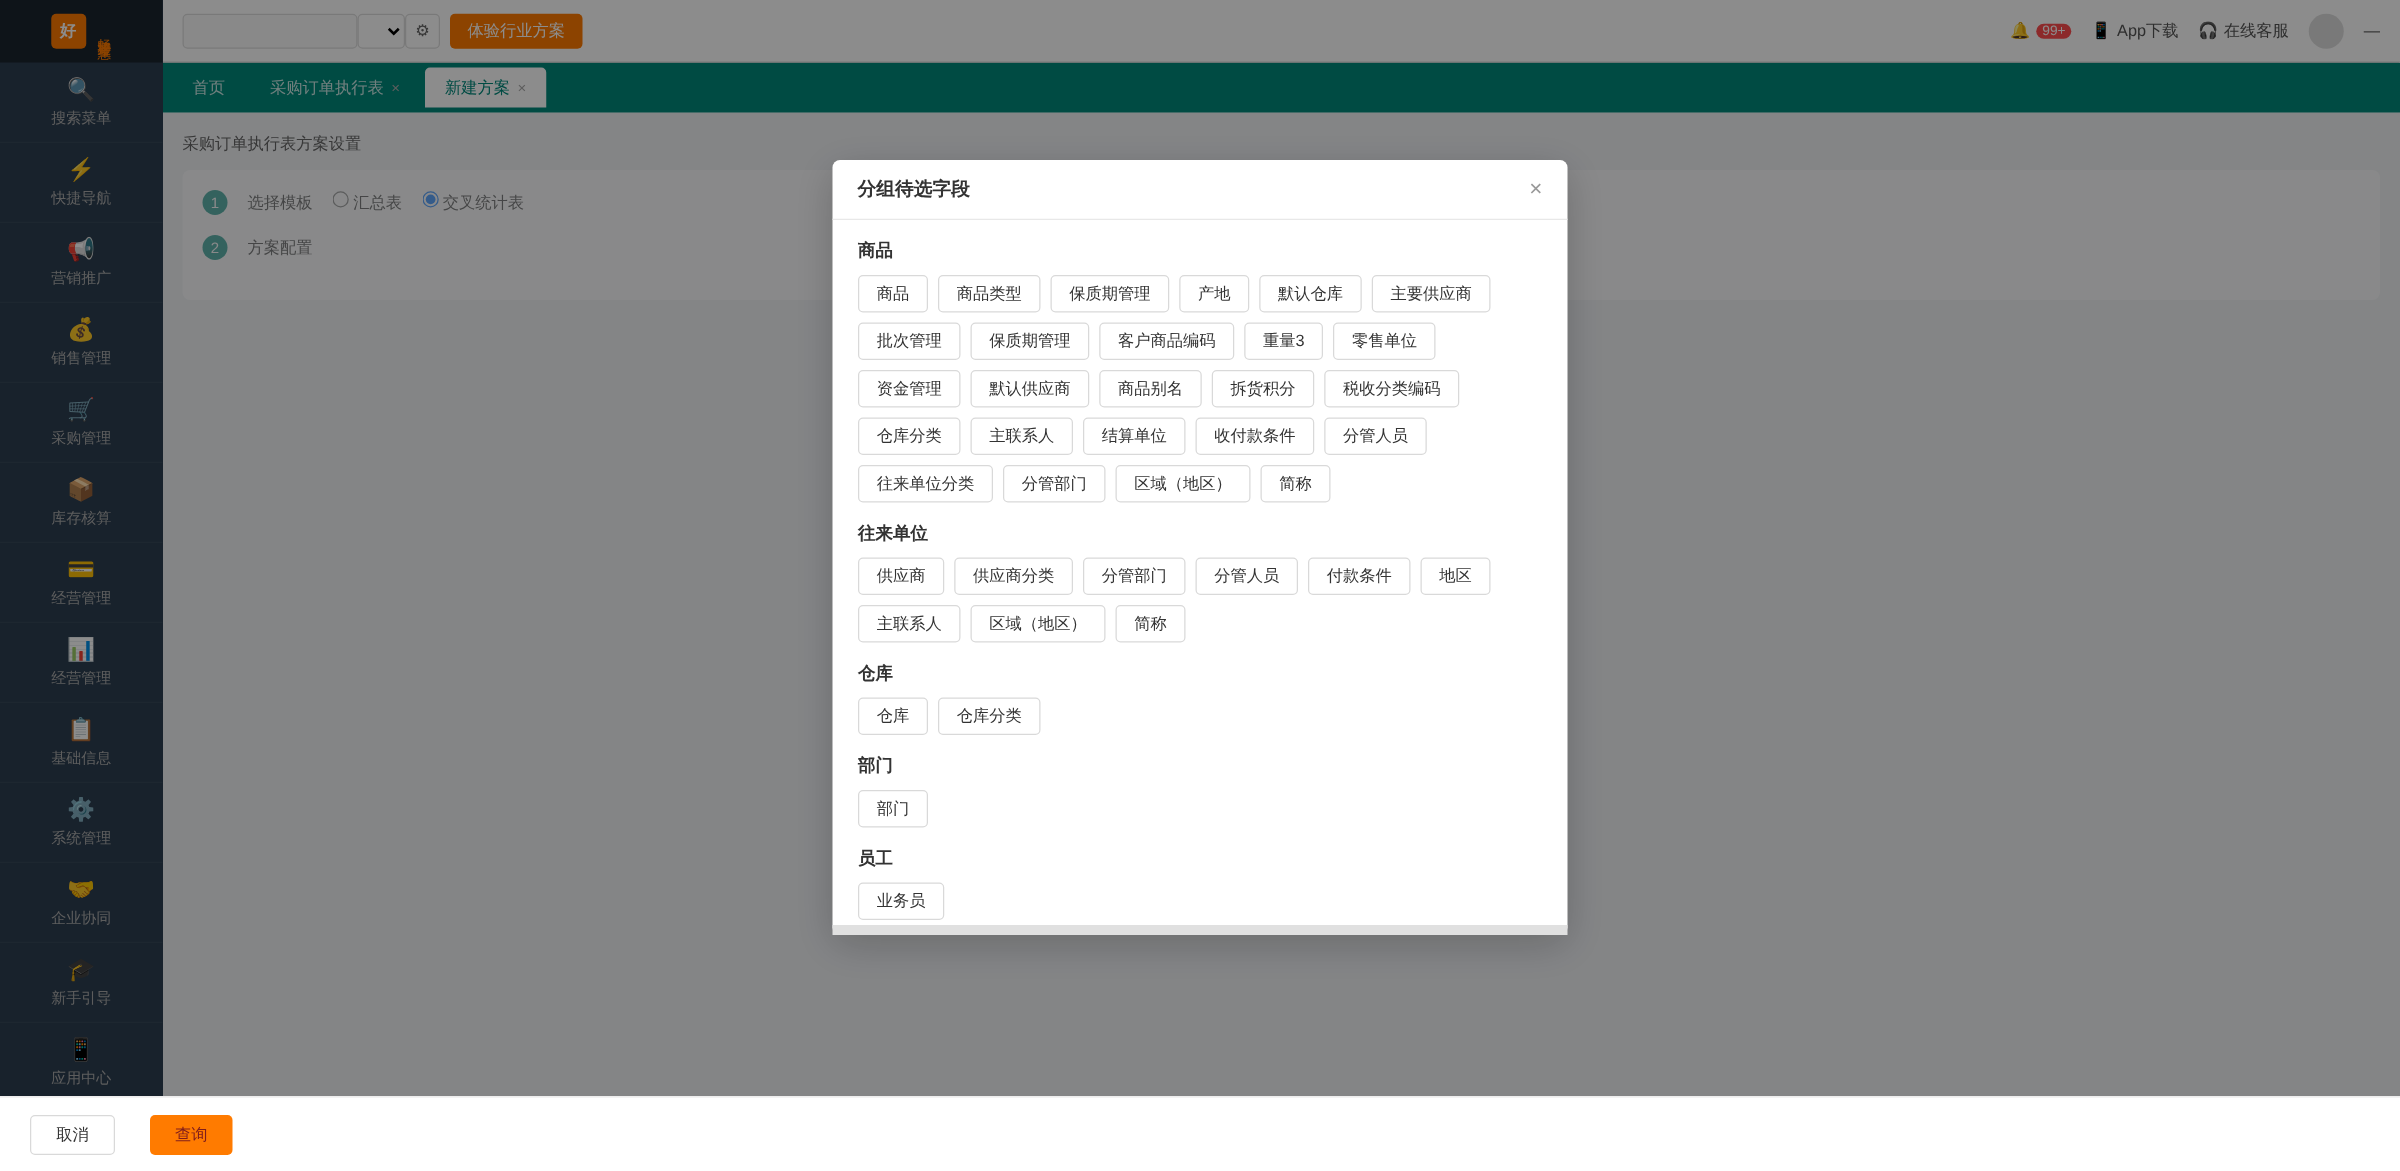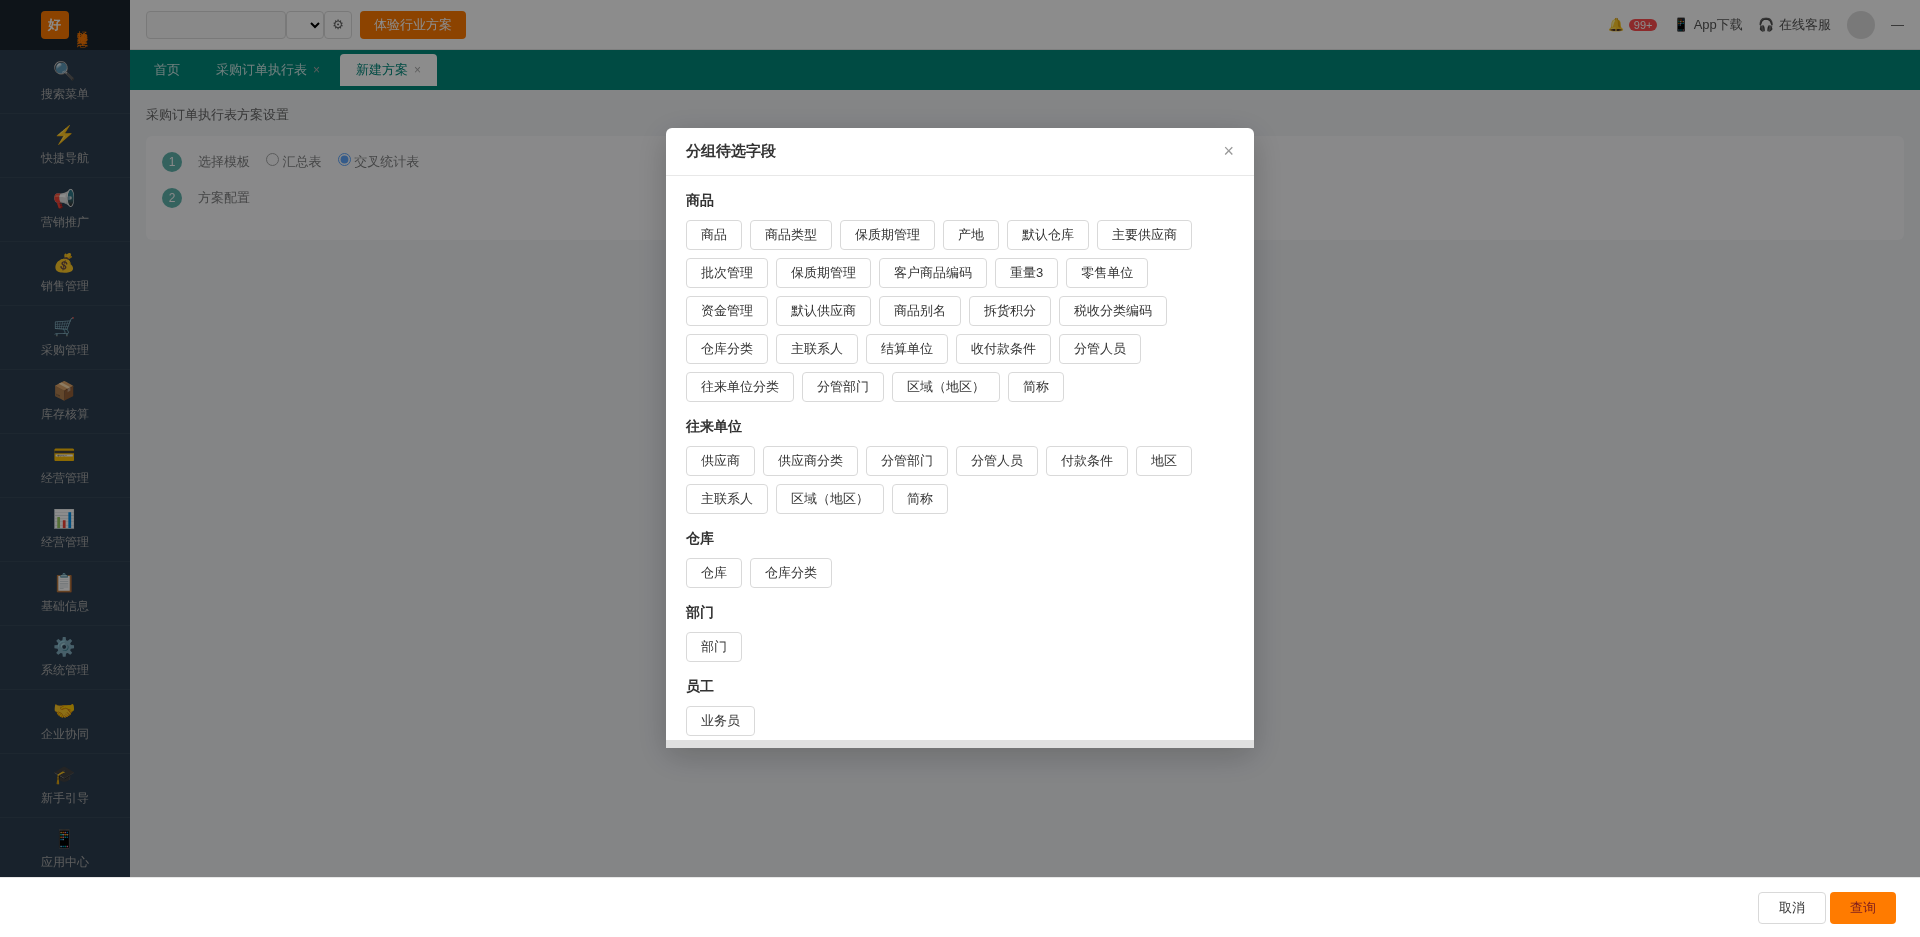--- a/index.html
+++ b/index.html
@@ -175,22 +175,22 @@
       white-space: nowrap;
     }
 
     
     .modal-footer {
       position: fixed;
       bottom: 0; left: 0; right: 0;
       height: 60px;
       background: #fff;
       border-top: 1px solid #e8e8e8;
-      display: flex; align-items: center; justify-content: flex-end;
-      padding: 0 24px; gap: 4px;
+      display: flex; align-items: center; 
+      padding: 0 24px; gap: 28px;
       z-index: 202;
     }
     .btn-cancel {
       height: 32px; padding: 0 20px;
       border: 1px solid #d9d9d9; border-radius: 4px;
       background: #fff; color: #333; cursor: pointer; font-size: 13px;
     }
     .btn-confirm {
       height: 32px; padding: 0 20px;
       border: none; border-radius: 4px;

